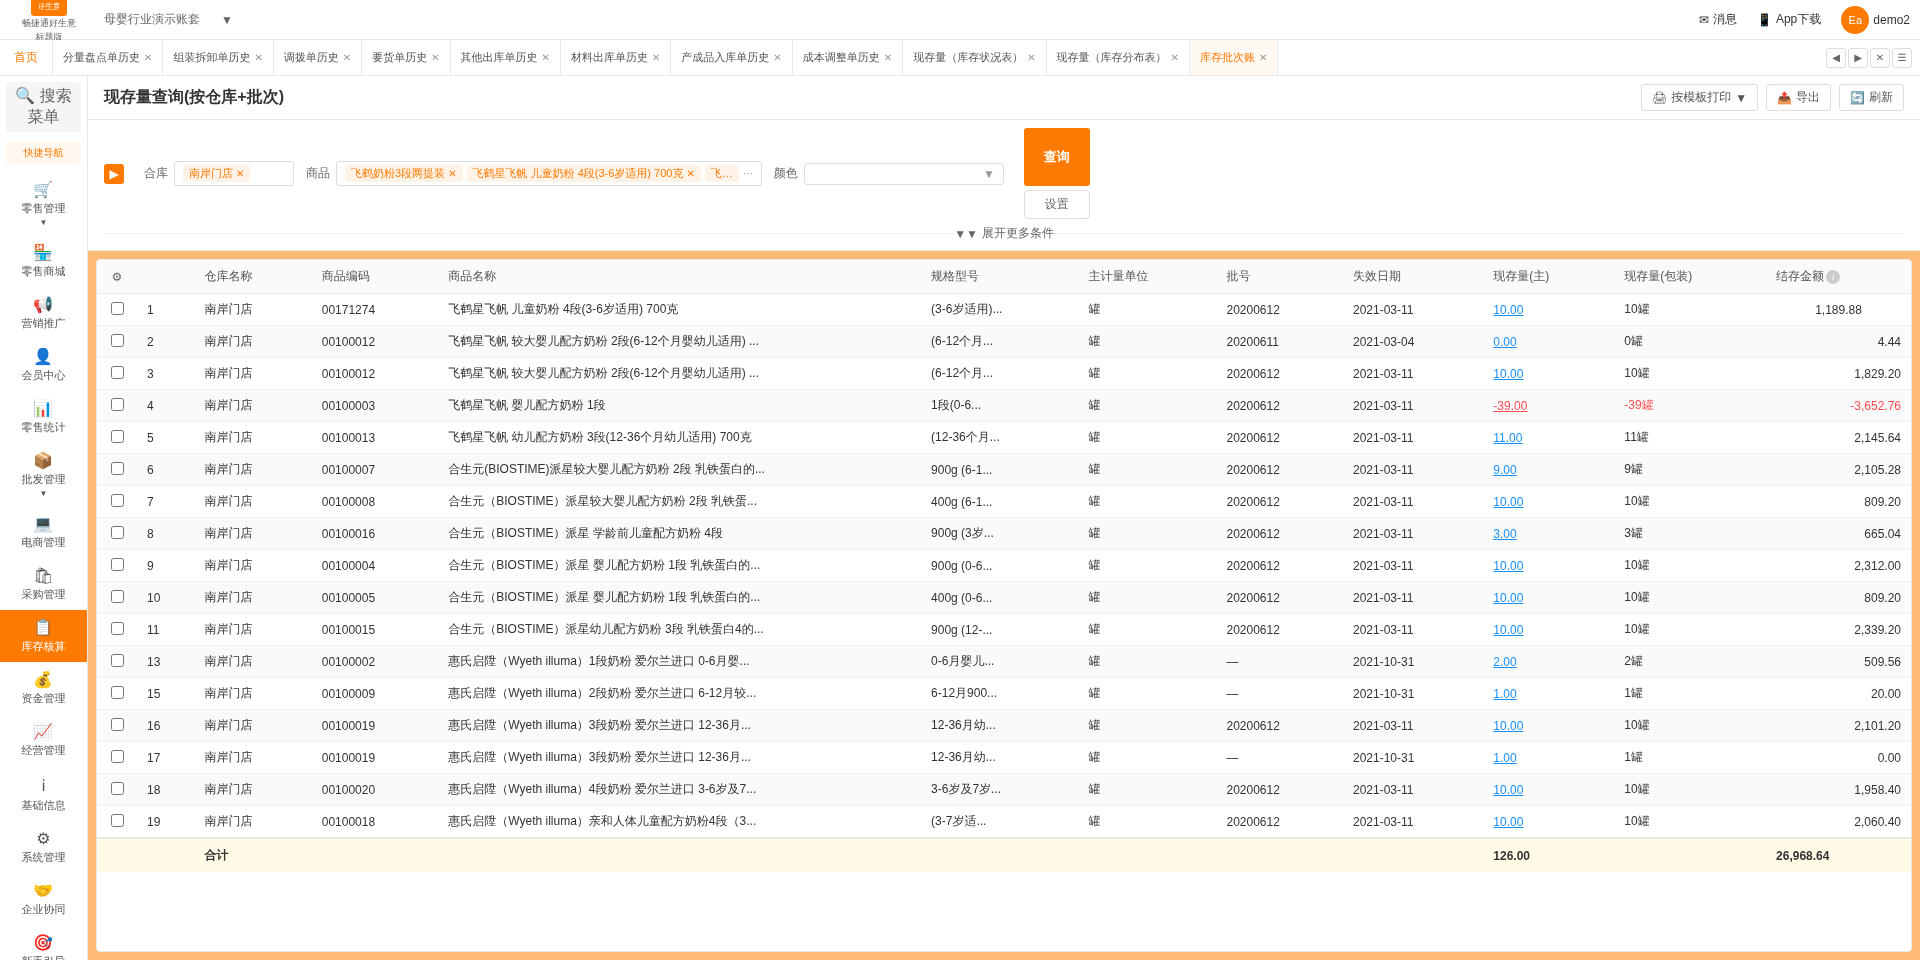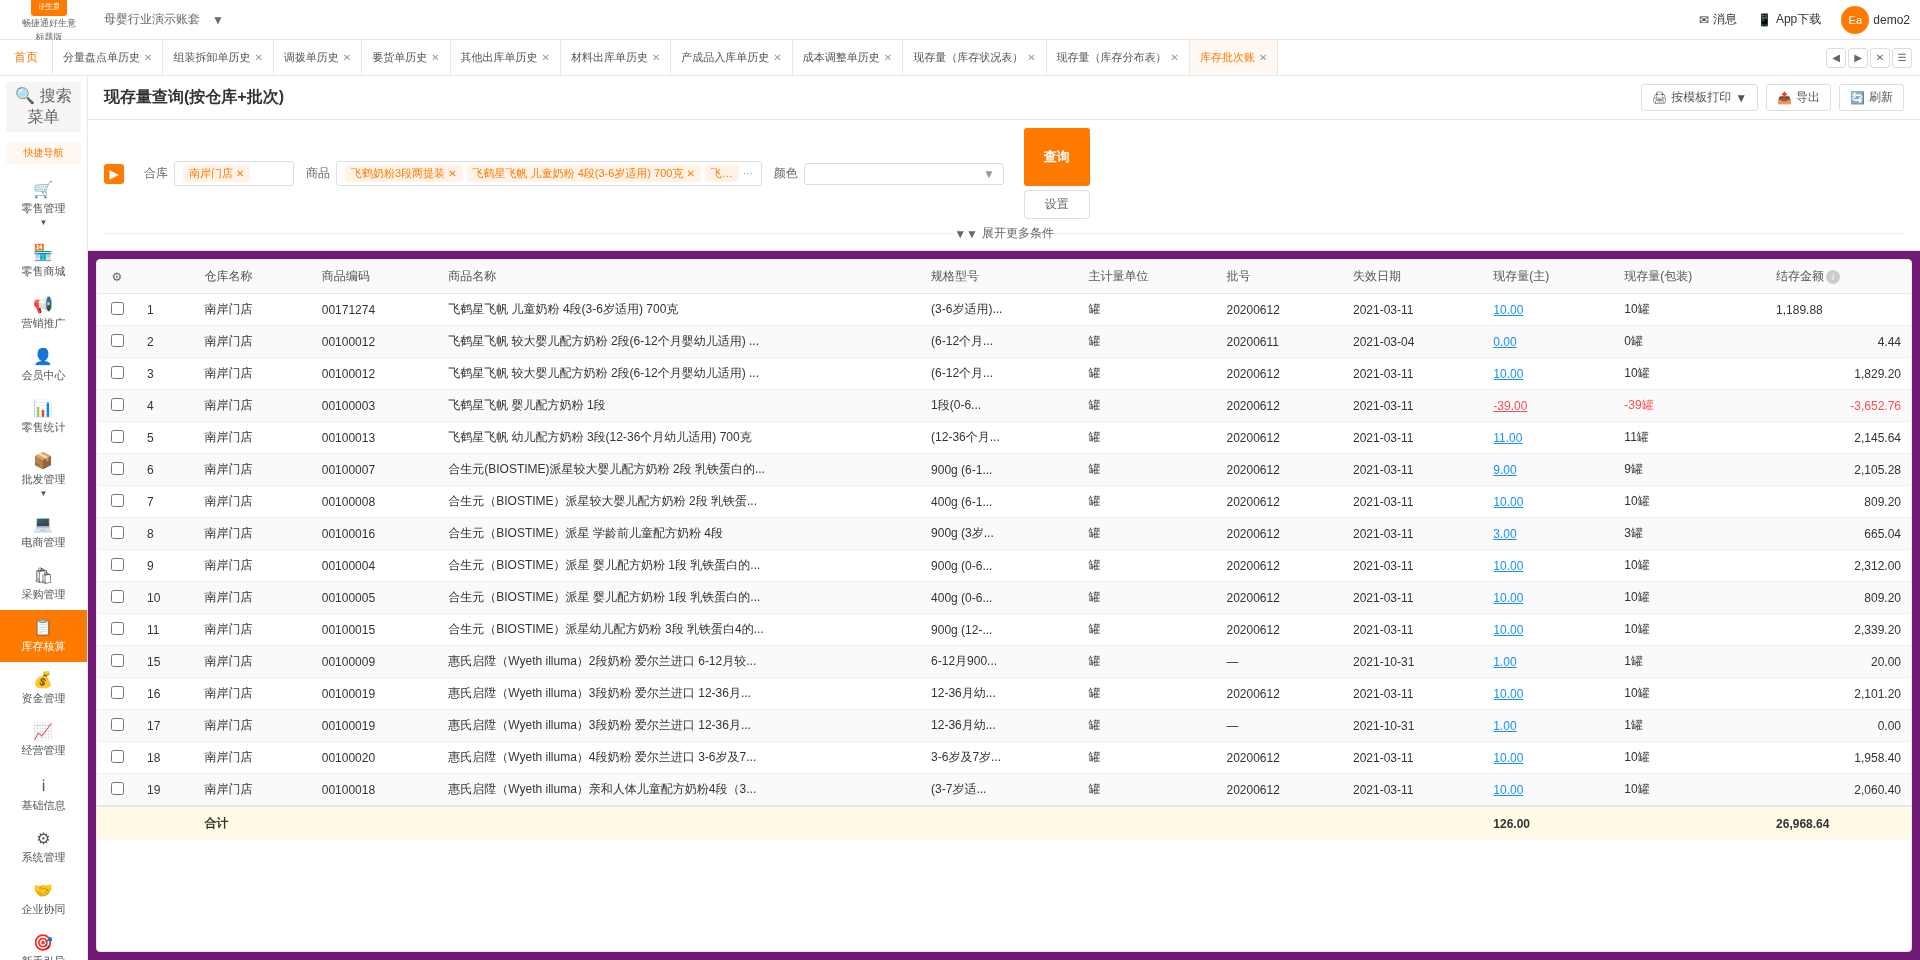--- a/index.html
+++ b/index.html
@@ -34,21 +34,21 @@
       font-size: 10px;
     }
     .logo-text {
       font-size: 9px;
       color: #666;
       margin-top: 1px;
     }
     .warehouse-selector {
       display: flex;
       align-items: center;
-      gap: 12px;
+      gap: 21px;
       font-size: 12px;
       color: #333;
       cursor: pointer;
       min-width: 160px;
     }
     .warehouse-selector span {
       color: #666;
     }
     .top-right {
       margin-left: auto;
@@ -194,21 +194,21 @@
       background: #f0f0f0;
       margin: 2px 0;
     }
 
     
     .content {
       flex: 1;
       display: flex;
       flex-direction: column;
       overflow: hidden;
-      background: #701a75;
+      background: #fdba74;
     }
 
     
     .page-header {
       background: #fff;
       padding: 8px 16px;
       display: flex;
       align-items: center;
       justify-content: space-between;
       border-bottom: 1px solid #e8e8e8;
@@ -722,21 +722,21 @@
     <td>1</td>
     <td>南岸门店</td>
     <td>00171274</td>
     <td style="max-width:280px;overflow:hidden;text-overflow:ellipsis;">飞鹤星飞帆 儿童奶粉 4段(3-6岁适用) 700克</td>
     <td>(3-6岁适用)...</td>
     <td>罐</td>
     <td>20200612</td>
     <td>2021-03-11</td>
     <td class="td-link">10.00</td>
     <td class="">10罐</td>
-    <td class="" style="text-align:left;">1,189.88</td>
+    <td class="" style="text-align:center;">1,189.88</td>
   </tr>
               <tr>
     <td>
       <input type="checkbox" style="cursor: pointer;">
     </td>
     <td>2</td>
     <td>南岸门店</td>
     <td>00100012</td>
     <td style="max-width:280px;overflow:hidden;text-overflow:ellipsis;">飞鹤星飞帆 较大婴儿配方奶粉 2段(6-12个月婴幼儿适用) ...</td>
     <td>(6-12个月...</td>
@@ -883,20 +883,36 @@
     <td>南岸门店</td>
     <td>00100015</td>
     <td style="max-width:280px;overflow:hidden;text-overflow:ellipsis;">合生元（BIOSTIME）派星幼儿配方奶粉 3段 乳铁蛋白4的...</td>
     <td>900g (12-...</td>
     <td>罐</td>
     <td>20200612</td>
     <td>2021-03-11</td>
     <td class="td-link">10.00</td>
     <td class="">10罐</td>
     <td class="" style="text-align:right;">2,339.20</td>
+  </tr>
+              <tr>
+    <td>
+      <input type="checkbox" style="cursor: pointer;">
+    </td>
+    <td>13</td>
+    <td>南岸门店</td>
+    <td>00100002</td>
+    <td style="max-width:280px;overflow:hidden;text-overflow:ellipsis;">惠氏启陞（Wyeth illuma）1段奶粉 爱尔兰进口 0-6月婴...</td>
+    <td>0-6月婴儿...</td>
+    <td>罐</td>
+    <td>—</td>
+    <td>2021-10-31</td>
+    <td class="td-link">2.00</td>
+    <td class="">2罐</td>
+    <td class="" style="text-align:right;">509.56</td>
   </tr>
               <tr>
     <td>
       <input type="checkbox" style="cursor: pointer;">
     </td>
     <td>15</td>
     <td>南岸门店</td>
     <td>00100009</td>
     <td style="max-width:280px;overflow:hidden;text-overflow:ellipsis;">惠氏启陞（Wyeth illuma）2段奶粉 爱尔兰进口 6-12月较...</td>
     <td>6-12月900...</td>

